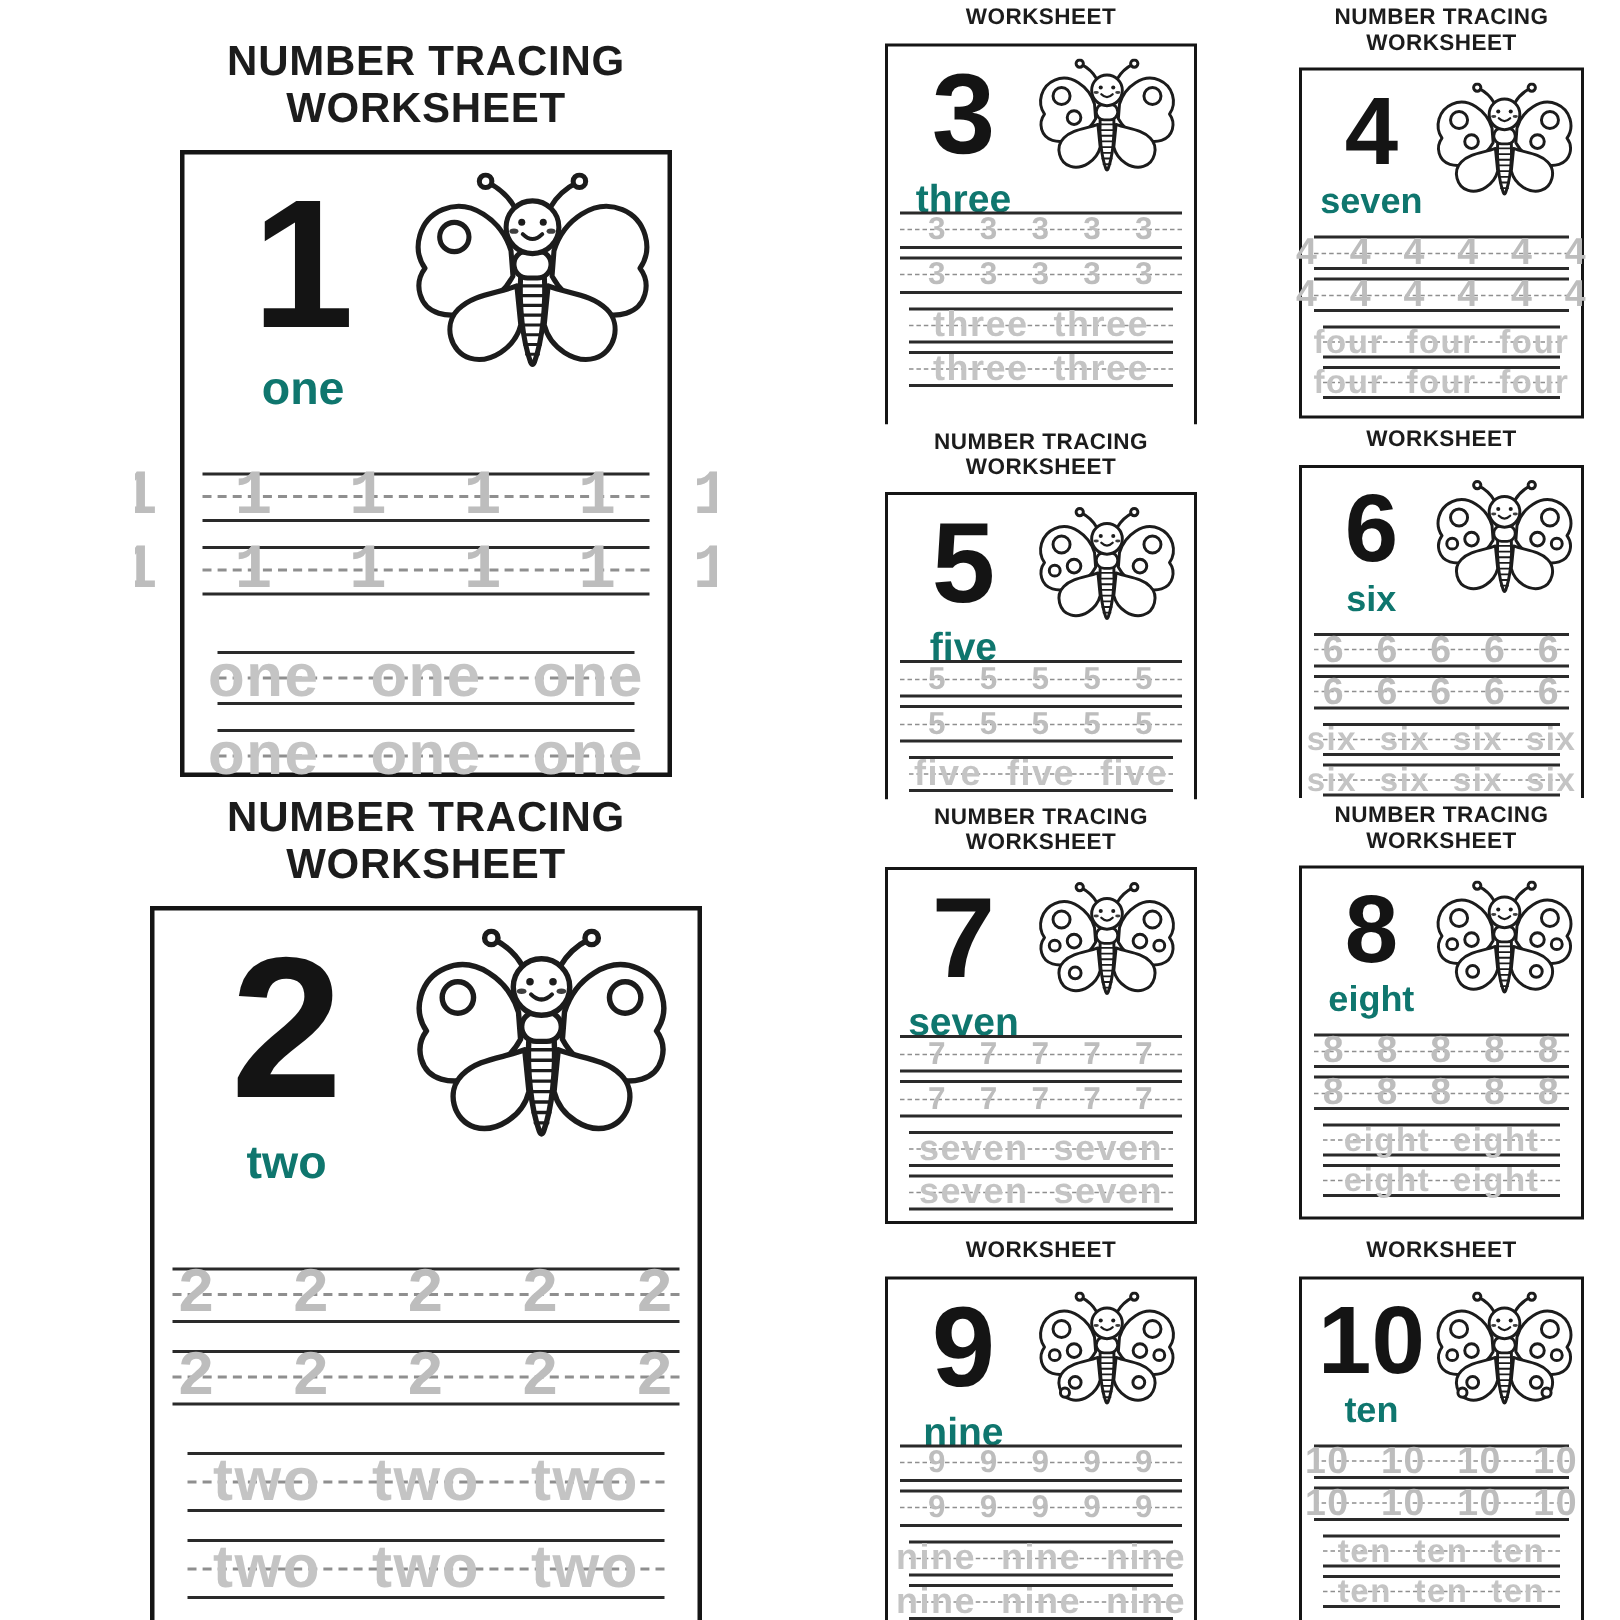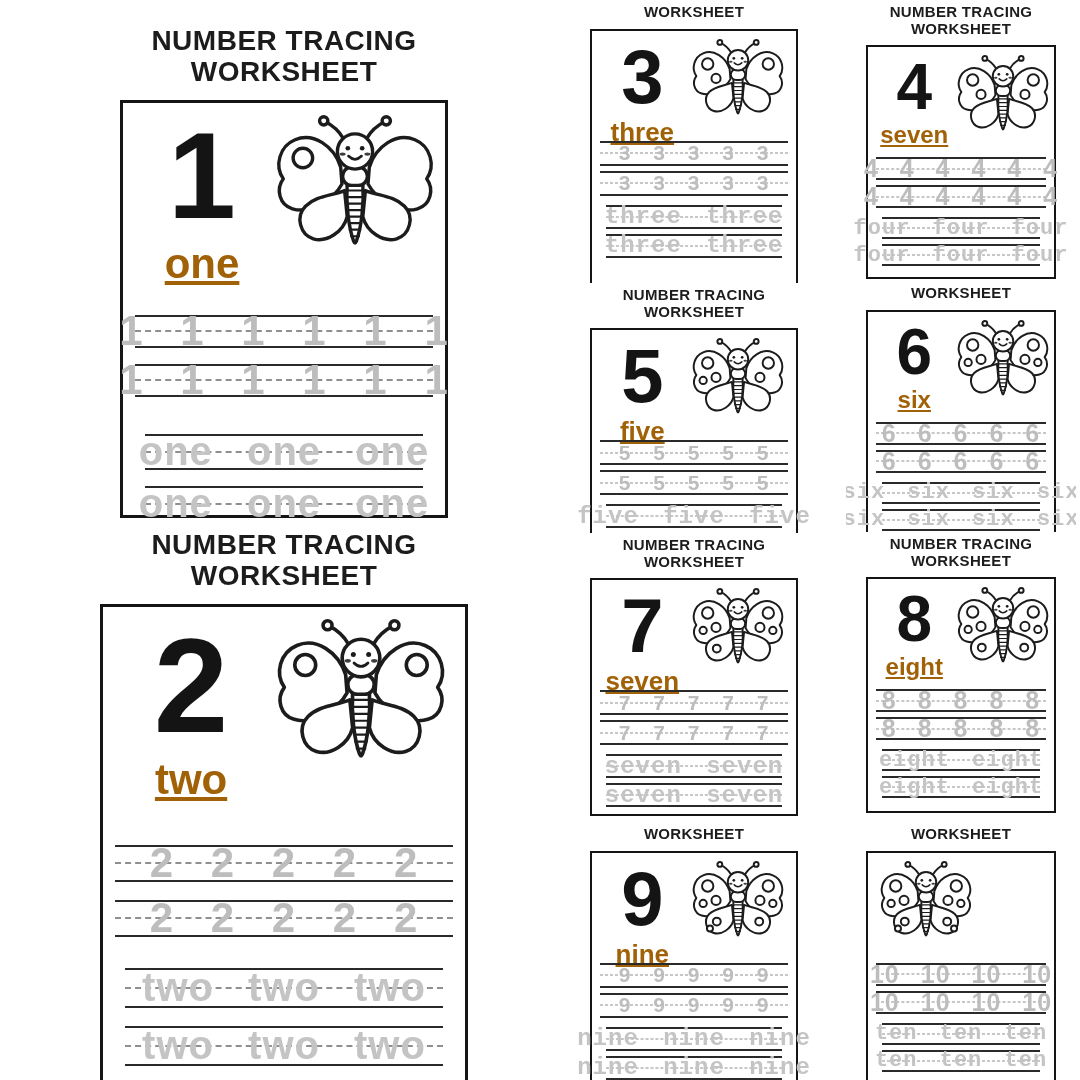--- a/index.html
+++ b/index.html
@@ -13,26 +13,26 @@
   .big .title{font-size:28px;margin:6px 0 12px;}
   .small .title{font-size:15px;margin:4px 0 8px;letter-spacing:.3px;}
 
   .card{margin:0 auto;background:#fff;box-sizing:border-box;border:3px solid #151515;
         padding:12px 12px 8px;display:block;}
   .small .card{border-width:2.5px;padding:8px 8px 4px;}
 
   .card-top{display:flex;justify-content:space-between;align-items:flex-start;}
   .numcol{flex:0 0 45%;display:flex;flex-direction:column;align-items:center;}
   .bignum{font-weight:700;color:#141414;line-height:1;}
-  .word{font-weight:700;color:#a16207;line-height:1;margin-top:6px;text-decoration:underline;}
+  .word{font-weight:700;color:#0f766e;line-height:1;margin-top:6px;}
   .butterfly{flex:0 0 53%;display:flex;justify-content:center;color:#1c1c1c;}
 
   .big .card-top{height:188px;}
   .big .bignum{font-size:122px;}
-  .big .word{font-size:42px;}
+  .big .word{font-size:31px;}
   .big .butterfly svg{width:172px;height:auto;}
 
   .small .card-top{height:100px;}
   .small .bignum{font-size:64px;}
   .small .word{font-size:24px;margin-top:4px;}
   .small .butterfly svg{width:100px;height:auto;}
   .colA .bignum{font-size:76px;}
   .colA .word{font-size:26px;}
 
   
@@ -44,28 +44,28 @@
   .small .row::before{border-top-width:1.5px;}
   .trace{position:relative;font-weight:700;white-space:nowrap;letter-spacing:1px;}
   .num-trace{color:#bdbdbd;}
   .word-trace{color:#c4c4c4;}
 
   .big .rows.nums{margin-top:12px;}
   .big .row{height:33px;}
   .big .rows .row + .row{margin-top:16px;}
   .big .rows.words{margin-top:26px;padding:11px 10px;}
   .big .rows.words .row{height:36px;}
-  .big .num-trace{font-size:42px;word-spacing:24px;}
+  .big .num-trace{font-size:42px;word-spacing:24px;font-family:Liberation Mono, monospace;}
   .big .word-trace{font-size:40px;word-spacing:22px;}
 
   .small .rows.nums{margin-top:2px;}
   .small .row{height:25px;}
   .small .rows .row + .row{margin-top:5px;}
   .small .rows.words{margin-top:9px;padding:0 6px;}
-  .small .rows.words .row{height:24px;font-family:Liberation Mono, monospace;}
+  .small .rows.words .row{height:24px;}
   .small .num-trace{font-size:21px;word-spacing:15px;}
   .small .word-trace{font-size:24px;word-spacing:9px;}
   .colB .row{height:23px;}
   .colB .rows.words .row{height:22px;}
   .colB .num-trace{font-size:25px;word-spacing:13px;}
   .colB .word-trace{font-size:22px;word-spacing:8px;}
 
   
   .ws1{left:90px;top:20px;width:388px;height:500px;}   .ws1 .card{width:328px;height:418px;}
   .ws2{left:76px;top:524px;width:416px;height:556px;}  .ws2 .card{width:368px;height:512px;}
@@ -678,20 +678,24 @@
     </div>
   </div>
 
   <div class="tile ws10 small colB">
     <div class="title">
 
       <div class="title-line">WORKSHEET</div>
     </div>
     <div class="card">
       <div class="card-top">
+        <div class="numcol">
+          <div class="bignum">10</div>
+          <div class="word">ten</div>
+        </div>
         <div class="butterfly">
           <svg viewBox="0 0 132 112" xmlns="http://www.w3.org/2000/svg" aria-hidden="true">
             <g fill="#ffffff" stroke="currentColor" stroke-width="2.6" stroke-linecap="round" stroke-linejoin="round">
               <path d="M57,18 C53,11 47,7 43,5" fill="none"></path>
               <path d="M75,18 C79,11 85,7 89,5" fill="none"></path>
               <circle cx="42" cy="4.5" r="3.2"></circle>
               <circle cx="90" cy="4.5" r="3.2"></circle>
               <path d="M55,40 C50,24 34,13 20,19 C8,24 4,39 11,49 C5,57 8,69 18,72 C31,76 49,66 56,53 Z"></path>
               <path d="M77,40 C82,24 98,13 112,19 C124,24 128,39 121,49 C127,57 124,69 114,72 C101,76 83,66 76,53 Z"></path>
               <path d="M58,58 C48,62 36,62 28,70 C20,78 24,92 34,95 C44,98 57,90 60,78 Z"></path>

